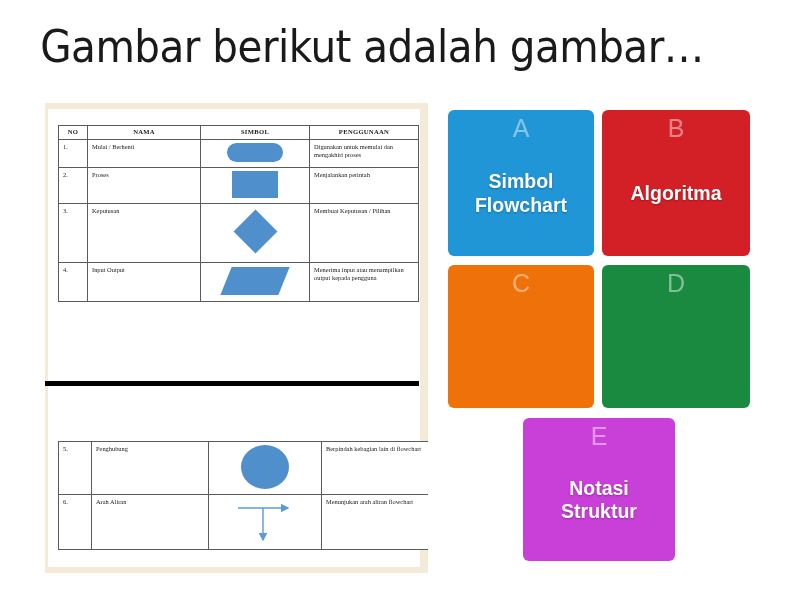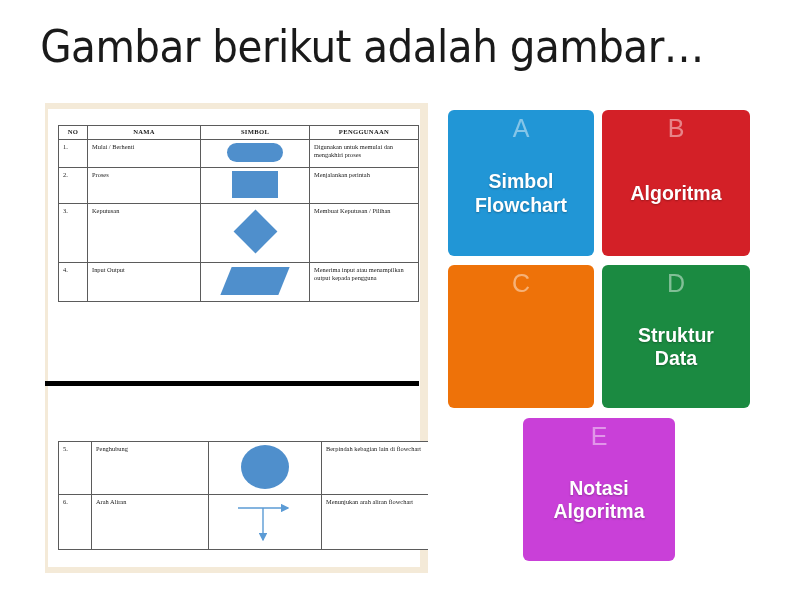--- a/index.html
+++ b/index.html
@@ -266,23 +266,21 @@
     <span class="letter">B</span>
     <span class="atext">Algoritma</span>
   </div>
 
   <div class="answer" id="ans-c" style="background:#ee7209;">
     <span class="letter">C</span>
   </div>
 
   <div class="answer" id="ans-d" style="background:#1b8a41;">
     <span class="letter">D</span>
-    <span class="atext">Struktur
-Data</span>
   </div>
 
   <div class="answer" id="ans-e" style="background:#c940d8;">
     <span class="letter">E</span>
     <span class="atext">Notasi
-Algoritma</span>
+Struktur</span>
   </div>
 
 </div>
 
 </body></html>

